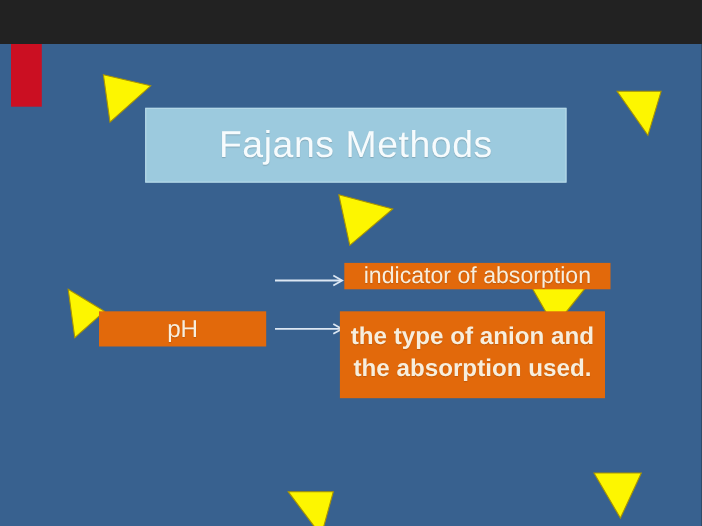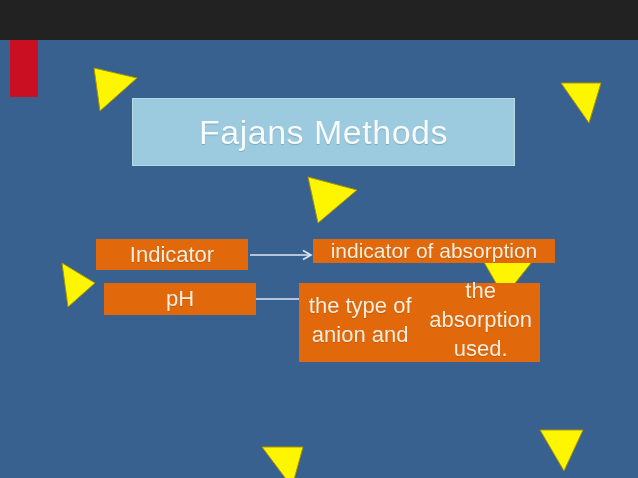--- a/index.html
+++ b/index.html
@@ -56,24 +56,24 @@
     color: #f7eedd;
     display: flex;
     align-items: center;
     justify-content: center;
     text-align: center;
     box-sizing: border-box;
     z-index: 2;
     text-shadow: 0 1px 1px rgba(0,0,0,0.15);
   }
   #indicator-box { left: 96px;  top: 199px; width: 152px; height: 31px; font-size: 22px; }
-  #ph-box        { left: 104px;  top: 243px; width: 152px; height: 32px; font-size: 22px; }
+  #ph-box        { left: 90px;  top: 243px; width: 152px; height: 32px; font-size: 22px; }
   #absorption-box{ left: 313px; top: 199px; width: 242px; height: 24px; font-size: 21px; }
-  #anion-box     { left: 299px; top: 243px; width: 241px; height: 79px; font-size: 22px;
-                   flex-direction: row; line-height: 29px; padding-bottom: 6px; }
+  #anion-box     { left: 309px; top: 243px; width: 241px; height: 79px; font-size: 22px;
+                   flex-direction: column; line-height: 29px; padding-bottom: 6px; font-weight: bold; }
 </style>
 </head>
 <body>
 
 <div id="slide">
 
   <svg id="shape-layer" viewBox="0 0 638 478" xmlns="http://www.w3.org/2000/svg">
 
     <polygon points="94,28 137,38 100,71" fill="#fdf600" stroke="#a99400" stroke-width="1"></polygon>
     <polygon points="561,43 601,43 589,83" fill="#fdf600" stroke="#a99400" stroke-width="1"></polygon>
@@ -92,23 +92,20 @@
       <polyline points="303,254.5 311,259 303,263.5"></polyline>
     </g>
   </svg>
 
   <div class="accent-bar"></div>
 
   <div class="title-box">
     <span>Fajans Methods</span>
   </div>
 
-  <div class="obox" id="indicator-box">
-    <span>Indicator</span>
-  </div>
   <div class="obox" id="ph-box">
     <span>pH</span>
   </div>
 
   <div class="obox" id="absorption-box">
     <span>indicator of absorption</span>
   </div>
   <div class="obox" id="anion-box">
     <span>the type of anion and</span>
     <span>the absorption used.</span>

